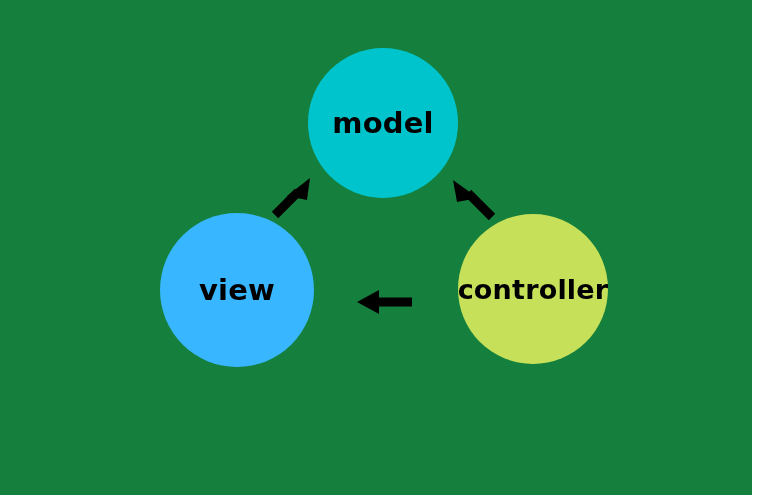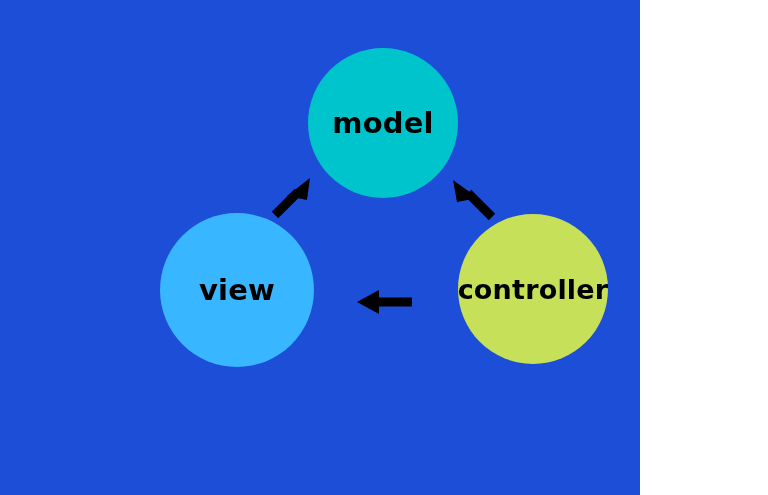--- a/index.html
+++ b/index.html
@@ -9,23 +9,23 @@
   }
   body {
     width: 768px;
     height: 495px;
     background: #ffffff;
     font-family: "DejaVu Sans", sans-serif;
     overflow: hidden;
   }
   #diagram-root {
     position: relative;
-    width: 640px;
+    width: 752px;
     height: 495px;
-    background: #1d4ed8;
+    background: #15803d;
   }
   .diagram-svg {
     position: absolute;
     top: 0;
     left: 0;
     width: 768px;
     height: 495px;
     display: block;
   }
   .node-label {

